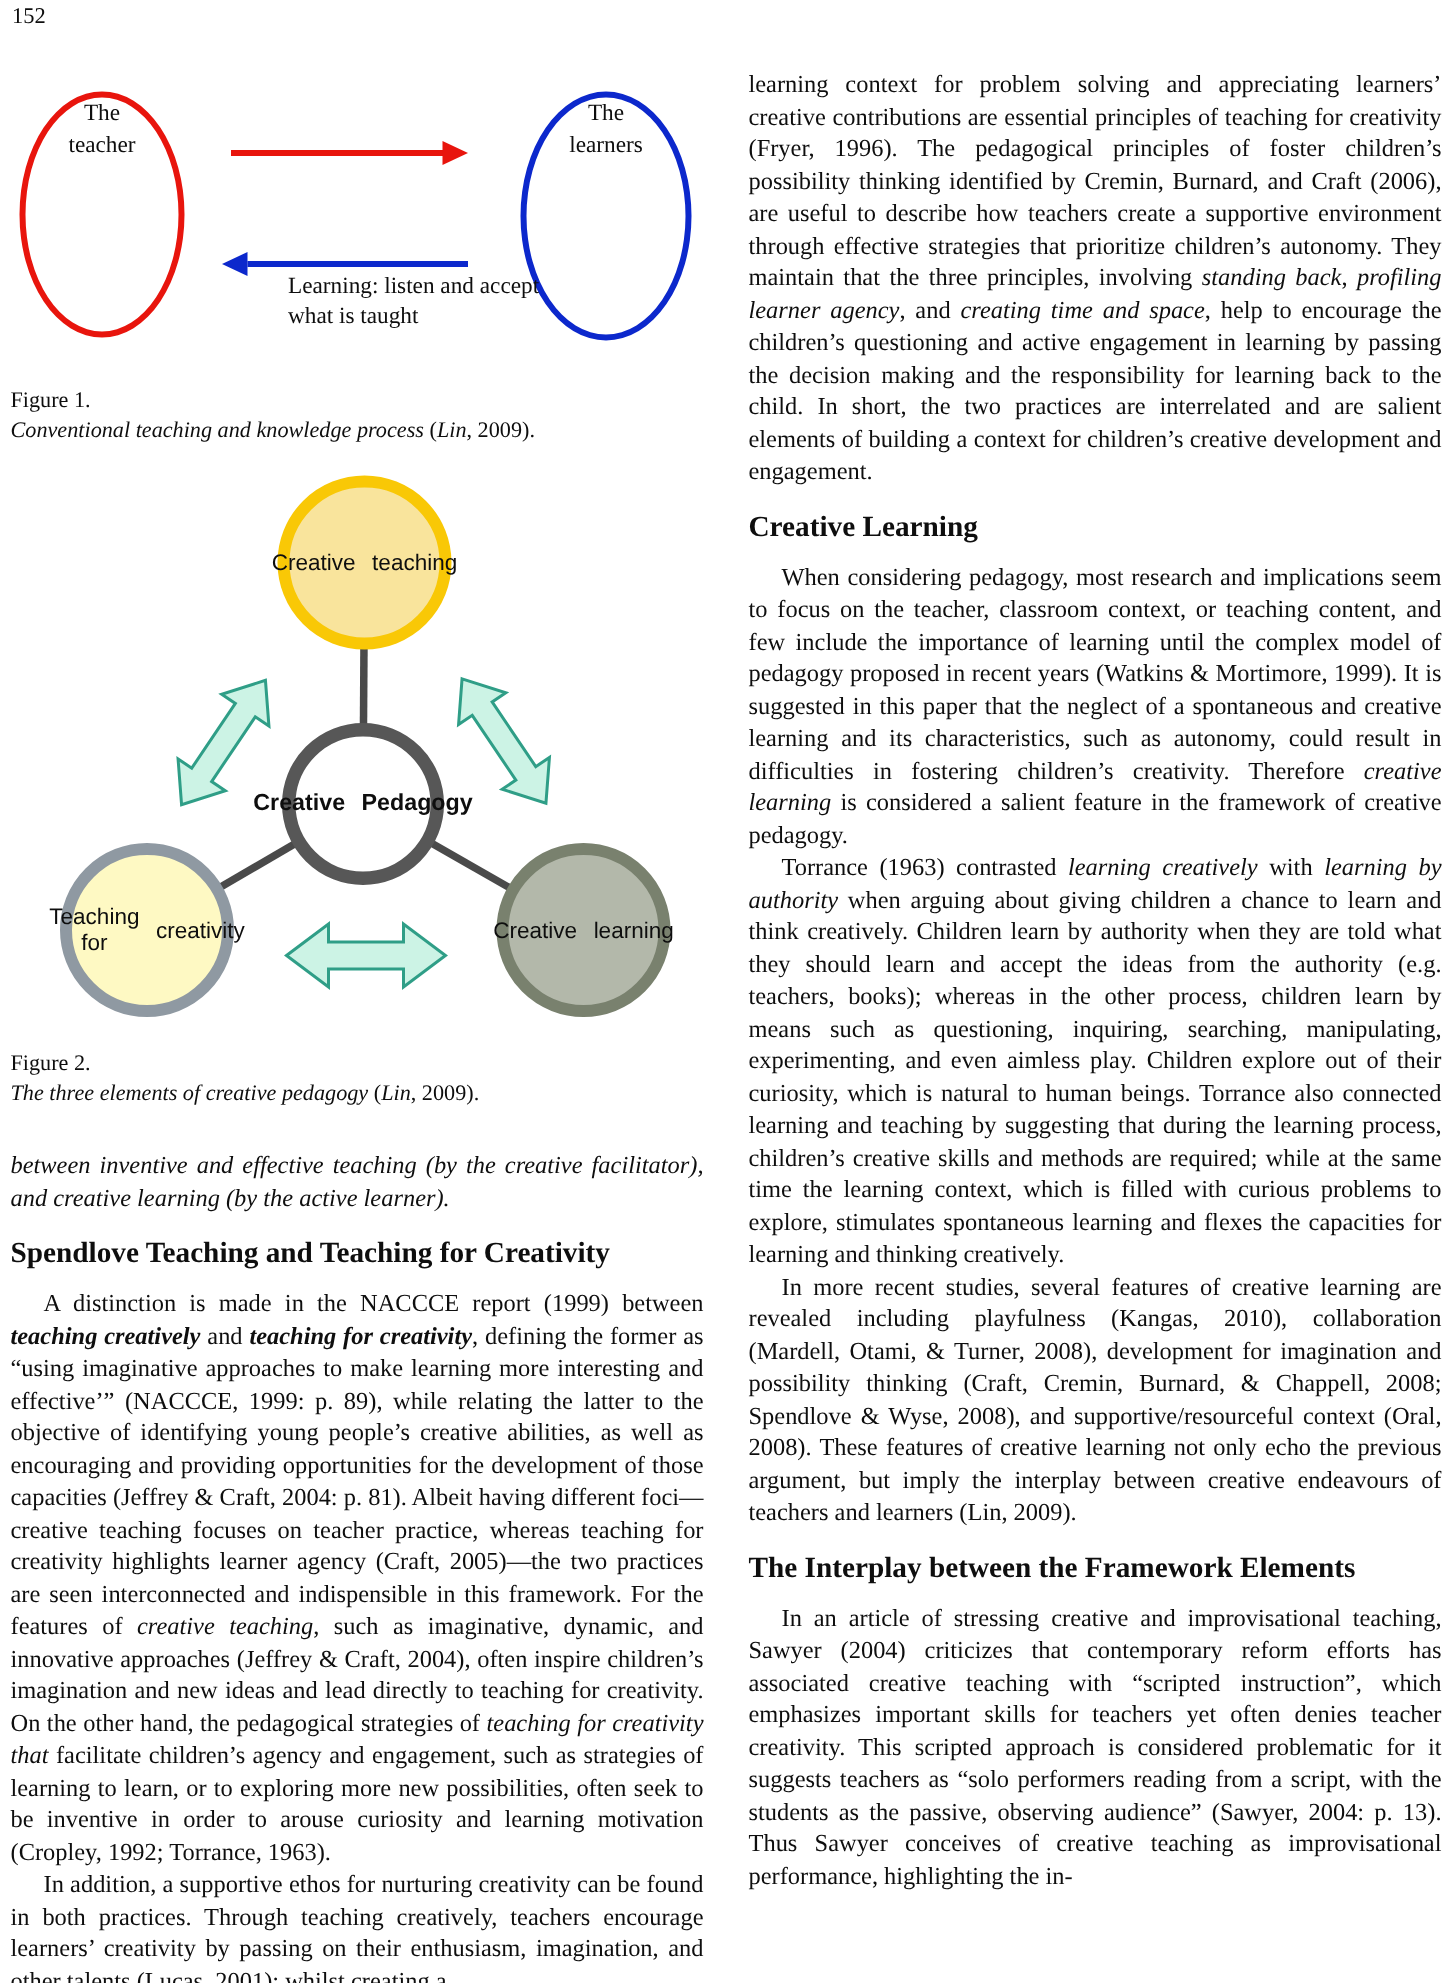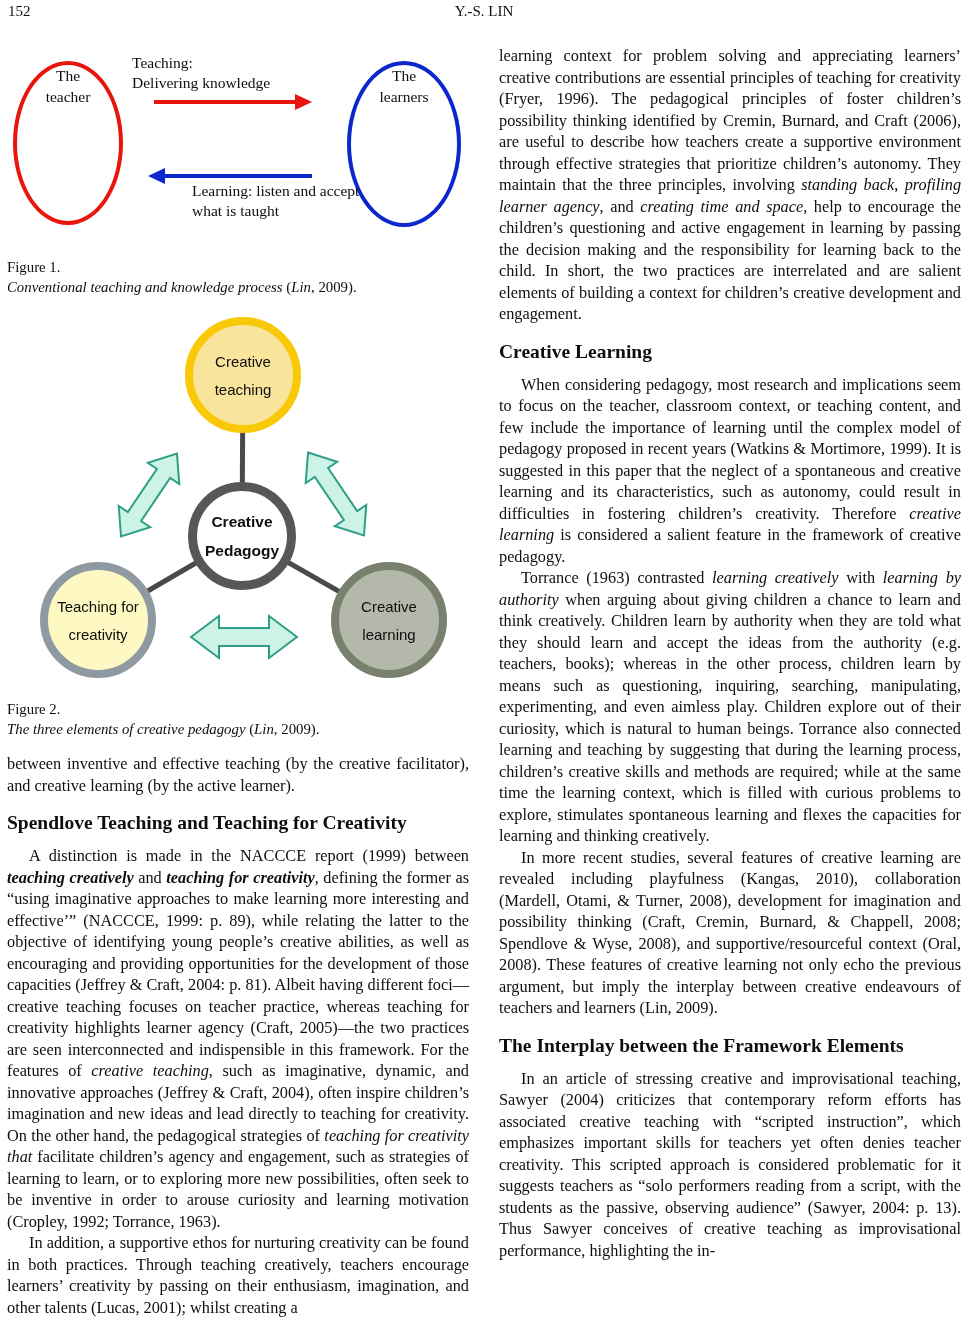--- a/index.html
+++ b/index.html
@@ -28,43 +28,38 @@
   .arrow-shaft{position:absolute;height:0;}
   .shaft-red{left:147px;top:55px;width:143px;border-top:4px solid #e8150d;}
   .shaft-blue{left:158px;top:129px;width:147px;border-top:4px solid #0c28cc;}
   .tri{position:absolute;width:0;height:0;border-top:8px solid transparent;border-bottom:8px solid transparent;}
   .tri-right{left:288px;top:49px;border-left:17px solid #e8150d;}
   .tri-left{left:141px;top:123px;border-right:17px solid #0c28cc;}
 
   
   .fig2{position:relative;width:440px;height:372px;margin:18px 0 0 12px;}
   .fig2 svg{position:absolute;left:0;top:0;}
-  .f2circle{position:absolute;border-radius:50%;display:flex;flex-direction:column;align-items:center;justify-content:center;gap:11px;text-align:left;font-family:"Liberation Sans",sans-serif;font-size:15px;}
+  .f2circle{position:absolute;border-radius:50%;display:flex;align-items:center;justify-content:center;gap:11px;text-align:center;font-family:"Liberation Sans",sans-serif;font-size:15px;}
   .f2-top{left:166px;top:2px;width:100px;height:100px;border:8px solid #f9c806;background:#f9e49c;}
   .f2-center{left:169px;top:167px;width:90px;height:90px;border:9px solid #575757;background:#ffffff;font-weight:bold;font-size:15.5px;}
   .f2-left{left:21px;top:247px;width:100px;height:100px;border:8px solid #8f99a2;background:#fef9c3;}
   .f2-right{left:312px;top:247px;width:100px;height:100px;border:8px solid #79816e;background:#b3b8aa;}
 </style>
 </head>
 <body>
 
 <div class="page-header">
   <span class="page-number">152</span>
-  <span class="running-head">Y.-S. LIN</span>
 </div>
 
 <div class="columns">
 
   <div class="col">
 
     <div class="fig1">
-      <div class="fig1-label label-teaching">
-        <div>Teaching:</div>
-        <div>Delivering knowledge</div>
-      </div>
       <div class="ellipse red">
         <div>
           <div>The</div>
           <div>teacher</div>
         </div>
       </div>
       <div class="ellipse blue">
         <div>
           <div>The</div>
           <div>learners</div>
@@ -120,21 +115,21 @@
         <div>Creative</div>
         <div>learning</div>
       </div>
     </div>
 
     <div class="fig-caption">
       <div>Figure 2.</div>
       <div><span style="font-style: italic;">The three elements of creative pedagogy</span><span> (</span><span style="font-style: italic;">Lin</span><span>, 2009).</span></div>
     </div>
 
-    <p class="para" style="margin-top:14px;"><span>between inventive and effective teaching (by the creative facilitator), and creative learning (by the active learner).</span></p>
+    <p class="para" style="margin-top:27px;font-style:italic;"><span>between inventive and effective teaching (by the creative facilitator), and creative learning (by the active learner).</span></p>
 
     <div class="section-heading">Spendlove Teaching and Teaching for Creativity</div>
 
     <p class="para indent"><span>A distinction is made in the NACCCE report (1999) between </span><span style="font-style: italic; font-weight: bold;">teaching creatively</span><span> and </span><span style="font-style: italic; font-weight: bold;">teaching for creativity</span><span>, defining the former as “using imaginative approaches to make learning more interesting and effective’” (NACCCE, 1999: p. 89), while relating the latter to the objective of identifying young people’s creative abilities, as well as encouraging and providing opportunities for the development of those capacities (Jeffrey &amp; Craft, 2004: p. 81). Albeit having different foci—creative teaching focuses on teacher practice, whereas teaching for creativity highlights learner agency (Craft, 2005)—the two practices are seen interconnected and indispensible in this framework. For the features of </span><span style="font-style: italic;">creative teaching</span><span>, such as imaginative, dynamic, and innovative approaches (Jeffrey &amp; Craft, 2004), often inspire children’s imagination and new ideas and lead directly to teaching for creativity. On the other hand, the pedagogical strategies of </span><span style="font-style: italic;">teaching for creativity that</span><span> facilitate children’s agency and engagement, such as strategies of learning to learn, or to exploring more new possibilities, often seek to be inventive in order to arouse curiosity and learning motivation (Cropley, 1992; Torrance, 1963).</span></p>
     <p class="para indent"><span>In addition, a supportive ethos for nurturing creativity can be found in both practices. Through teaching creatively, teachers encourage learners’ creativity by passing on their enthusiasm, imagination, and other talents (Lucas, 2001); whilst creating a</span></p>
   </div>
 
   <div class="col">
     <p class="para"><span>learning context for problem solving and appreciating learners’ creative contributions are essential principles of teaching for creativity (Fryer, 1996). The pedagogical principles of foster children’s possibility thinking identified by Cremin, Burnard, and Craft (2006), are useful to describe how teachers create a supportive environment through effective strategies that prioritize children’s autonomy. They maintain that the three principles, involving </span><span style="font-style: italic;">standing back</span><span>, </span><span style="font-style: italic;">profiling learner agency</span><span>, and </span><span style="font-style: italic;">creating time and space</span><span>, help to encourage the children’s questioning and active engagement in learning by passing the decision making and the responsibility for learning back to the child. In short, the two practices are interrelated and are salient elements of building a context for children’s creative development and engagement.</span></p>
 

